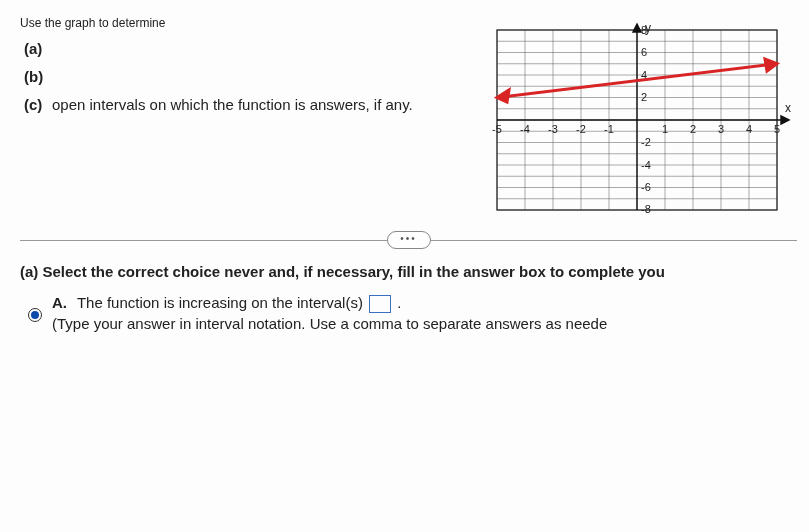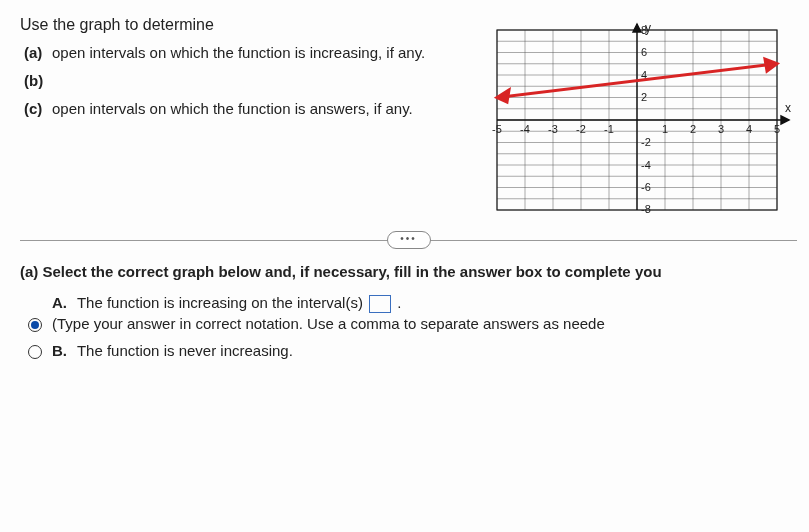--- a/index.html
+++ b/index.html
@@ -1,49 +1,48 @@
 <!DOCTYPE html>
 <html><head>
 <meta charset="utf-8">
 <style>
   * { margin: 0; padding: 0; box-sizing: border-box; }
   body { font-family: Arial, sans-serif; font-size: 15px; color: #222; width: 809px; height: 532px; background: #fdfdfd; position: relative; overflow: hidden; }
   .page { padding: 16px 12px 12px 20px; }
   .top-area { display: flex; gap: 10px; }
   .question-text { flex: 1 1 auto; }
-  .intro { margin-bottom: 8px; font-size: 16px; }
+  .intro { margin-bottom: 8px; font-size: 12px; }
   .parts { list-style: none; padding-left: 4px; }
   .parts li { display: flex; margin-bottom: 6px; line-height: 1.45; }
   .part-label { font-weight: bold; min-width: 28px; }
   .graph-wrap { flex: 0 0 auto; position: relative; width: 320px; height: 210px; margin-top: 4px; }
   .sep { border: none; border-top: 1px solid #999; margin: 10px 0 0 0; }
   .ellipsis-pill { position: relative; margin: -10px auto 14px auto; width: 44px; height: 18px; border: 1px solid #888; border-radius: 9px; background: #fff; text-align: center; font-size: 10px; line-height: 14px; letter-spacing: 2px; color: #555; }
   .part-a-prompt { margin: 4px 0 14px 0; }
-  .choice { display: flex; align-items: flex-end; margin-bottom: 10px; margin-left: 8px; }
+  .choice { display: flex; align-items: center; margin-bottom: 10px; margin-left: 8px; }
   .radio { width: 14px; height: 14px; border: 1.5px solid #333; border-radius: 50%; margin-top: 3px; margin-right: 10px; flex-shrink: 0; display: flex; align-items: center; justify-content: center; }
   .radio.selected::after { content: ""; width: 8px; height: 8px; background: #0a4aa8; border-radius: 50%; }
   .choice-body { flex: 1; }
   .choice-label { font-weight: bold; margin-right: 6px; }
   .answer-box { display: inline-block; width: 22px; height: 18px; border: 1px solid #3a6fbf; vertical-align: middle; margin: 0 2px; }
   .hint { display: block; margin-top: 2px; }
   svg.graph { position: absolute; inset: 0; }
   .axis-label { font-size: 12px; fill: #222; }
   .tick-label { font-size: 11px; fill: #222; }
 </style>
 </head>
 <body>
 
 <div class="page">
   <div class="top-area">
     <div class="question-text">
       <p class="intro">Use the graph to determine</p>
       <ul class="parts">
         <li>
           <span class="part-label">(a)</span>
-          <span>open intervals on which the function is increasing, if any.</span>
         </li>
         <li>
           <span class="part-label">(b)</span>
         </li>
         <li>
           <span class="part-label">(c)</span>
           <span>open intervals on which the function is answers, if any.</span>
         </li>
       </ul>
     </div>
@@ -128,34 +127,27 @@
           <polygon points="300,43.75 288,39 290,51"></polygon>
         </g>
       </svg>
     </div>
   </div>
 
   <hr class="sep">
   <div class="ellipsis-pill">•••</div>
 
   <p class="part-a-prompt">
-    <b>(a) Select the correct graph below and, if necessary, fill in the answer box to complete you</b>
+    <b>(a) Select the correct choice never and, if necessary, fill in the answer box to complete you</b>
   </p>
 
   <div class="choice">
     <span class="radio selected"></span>
     <div class="choice-body">
       <span class="choice-label">A.</span>
       <span>The function is increasing on the interval(s) </span>
       <span class="answer-box"></span>
       <span>.</span>
-      <span class="hint">(Type your answer in correct notation. Use a comma to separate answers as neede</span>
+      <span class="hint">(Type your answer in interval notation. Use a comma to separate answers as neede</span>
     </div>
   </div>
 
-  <div class="choice">
-    <span class="radio"></span>
-    <div class="choice-body">
-      <span class="choice-label">B.</span>
-      <span>The function is never increasing.</span>
-    </div>
-  </div>
 </div>
 
 </body></html>

